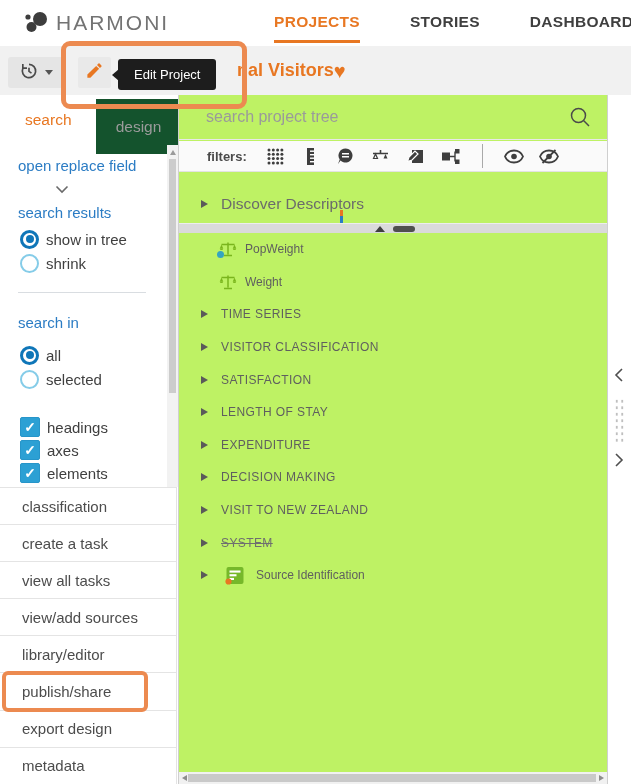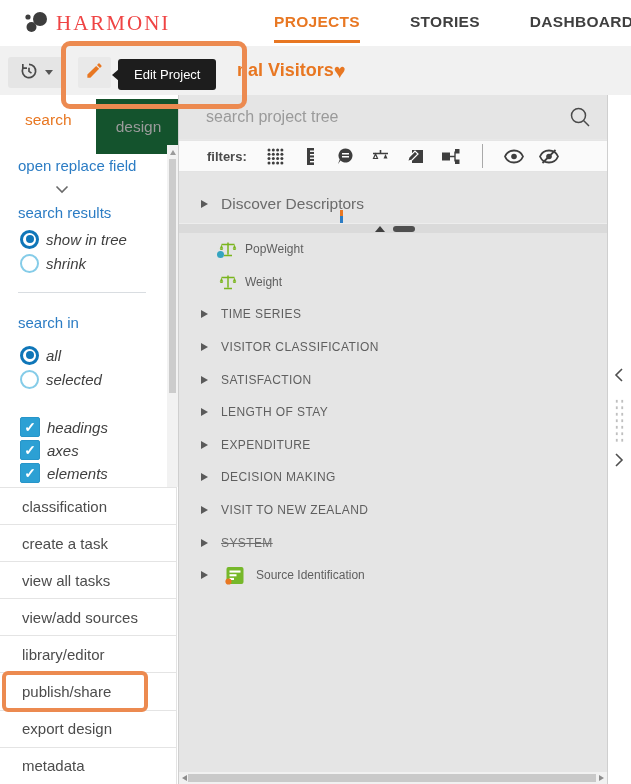--- a/index.html
+++ b/index.html
@@ -3,21 +3,21 @@
 <meta charset="utf-8">
 <style>
   * { margin:0; padding:0; box-sizing:border-box; }
   html,body { width:631px; height:784px; }
   body { position:relative; overflow:hidden; background:#fff;
          font-family:"Liberation Sans", sans-serif; color:#3f3f3f; }
 
   
   #header { position:absolute; left:0; top:0; width:631px; height:46px; background:#fff; }
   .logo { position:absolute; left:24px; top:8px; display:flex; align-items:center; gap:6px; }
-  .logo-text { font-size:21px; letter-spacing:2px; color:#ef4444;font-family:Liberation Serif, serif; }
+  .logo-text { font-size:21px; letter-spacing:2px; color:#737373; }
   #main-nav { position:absolute; left:274px; top:13px; display:flex; gap:50px; }
   .nav-item { font-size:15.5px; font-weight:600; letter-spacing:.3px; color:#3f3f3f;
               padding-bottom:9px; cursor:pointer; }
   .nav-item.active { color:#E87722; border-bottom:3px solid #E87722; }
 
   
   #toolbar { position:absolute; left:0; top:46px; width:631px; height:49px; background:#f1f1f1; }
   .hist-btn { position:absolute; left:8px; top:11px; width:55px; height:31px; background:#e5e5e5;
               border-radius:3px; display:flex; align-items:center; justify-content:center; gap:6px; cursor:pointer; }
   .caret-down { width:0; height:0; border-left:4px solid transparent; border-right:4px solid transparent;
@@ -49,34 +49,34 @@
   #link-results { top:109px; }
   #link-searchin { top:219px; }
   .s-divider { position:absolute; left:18px; top:197px; width:128px; height:1px; background:#d9dde1; }
   .opt-row { position:absolute; left:20px; display:flex; align-items:center; gap:7px; height:20px; cursor:pointer; }
   .radio { width:19px; height:19px; border-radius:50%; position:relative; flex:none; }
   .radio.sel { border:3px solid #0F76B8; }
   .radio.sel .dot { position:absolute; inset:2.5px; background:#0F76B8; border-radius:50%; }
   .radio.unsel { border:2px solid #85CCE8; }
   .cb { width:20px; height:20px; background:#2CA0D4; border:1px solid #2795c9; border-radius:2px; flex:none;
         color:#fff; font-size:14px; font-weight:bold; text-align:center; line-height:19px; }
-  .opt-label { font-size:15px; color:#3f3f3f;font-style:italic; }
+  .opt-label { font-size:15px; color:#3f3f3f; }
 
   .side-scroll { position:absolute; left:167px; top:50px; width:11px; height:342px; background:#f2f2f2; }
   .side-scroll .up { position:absolute; left:2.5px; top:5px; width:0; height:0;
                      border-left:3px solid transparent; border-right:3px solid transparent;
                      border-bottom:5px solid #9a9a9a; }
   .side-scroll .thumb { position:absolute; left:2px; top:14px; width:7px; height:234px; background:#cccccc; cursor:grab; }
 
   #accordion { position:absolute; left:0; top:392px; width:177px; border-right:1px solid #e3e3e3; background:#fff; }
   .acc-item { height:37.1px; border-top:1px solid #e4e4e4; display:flex; align-items:center;
               padding-left:22px; font-size:15px; color:#4c4c4c; cursor:pointer; background:#fff; }
 
   
-  #main { position:absolute; left:178px; top:95px; width:430px; height:689px; background:#e5e5e5;
+  #main { position:absolute; left:178px; top:95px; width:430px; height:689px; background:#bef264;
           border-left:1px solid #cfcfcf; border-right:1px solid #cfcfcf; }
   .search-row { position:absolute; left:0; top:0; right:0; height:45px; border-bottom:1px solid #e8e8e8; }
   .search-row input { width:100%; height:44px; border:none; outline:none; padding-left:27px;
                       font-family:"Liberation Sans",sans-serif; font-size:16px; color:#4a4a4a; background:transparent; }
   .search-row input::placeholder { color:#9a9a9a; opacity:1; }
   .mag { position:absolute; right:16px; top:11px; cursor:pointer; }
 
   .filters-row { position:absolute; left:0; top:46px; right:0; height:31px; background:#fafafa;
                  border-bottom:1px solid #e3e3e3; display:flex; align-items:center; padding-left:28px; gap:15px; }
   .filters-label { font-size:13px; font-weight:bold; color:#4a4a4a; margin-right:4px; }

